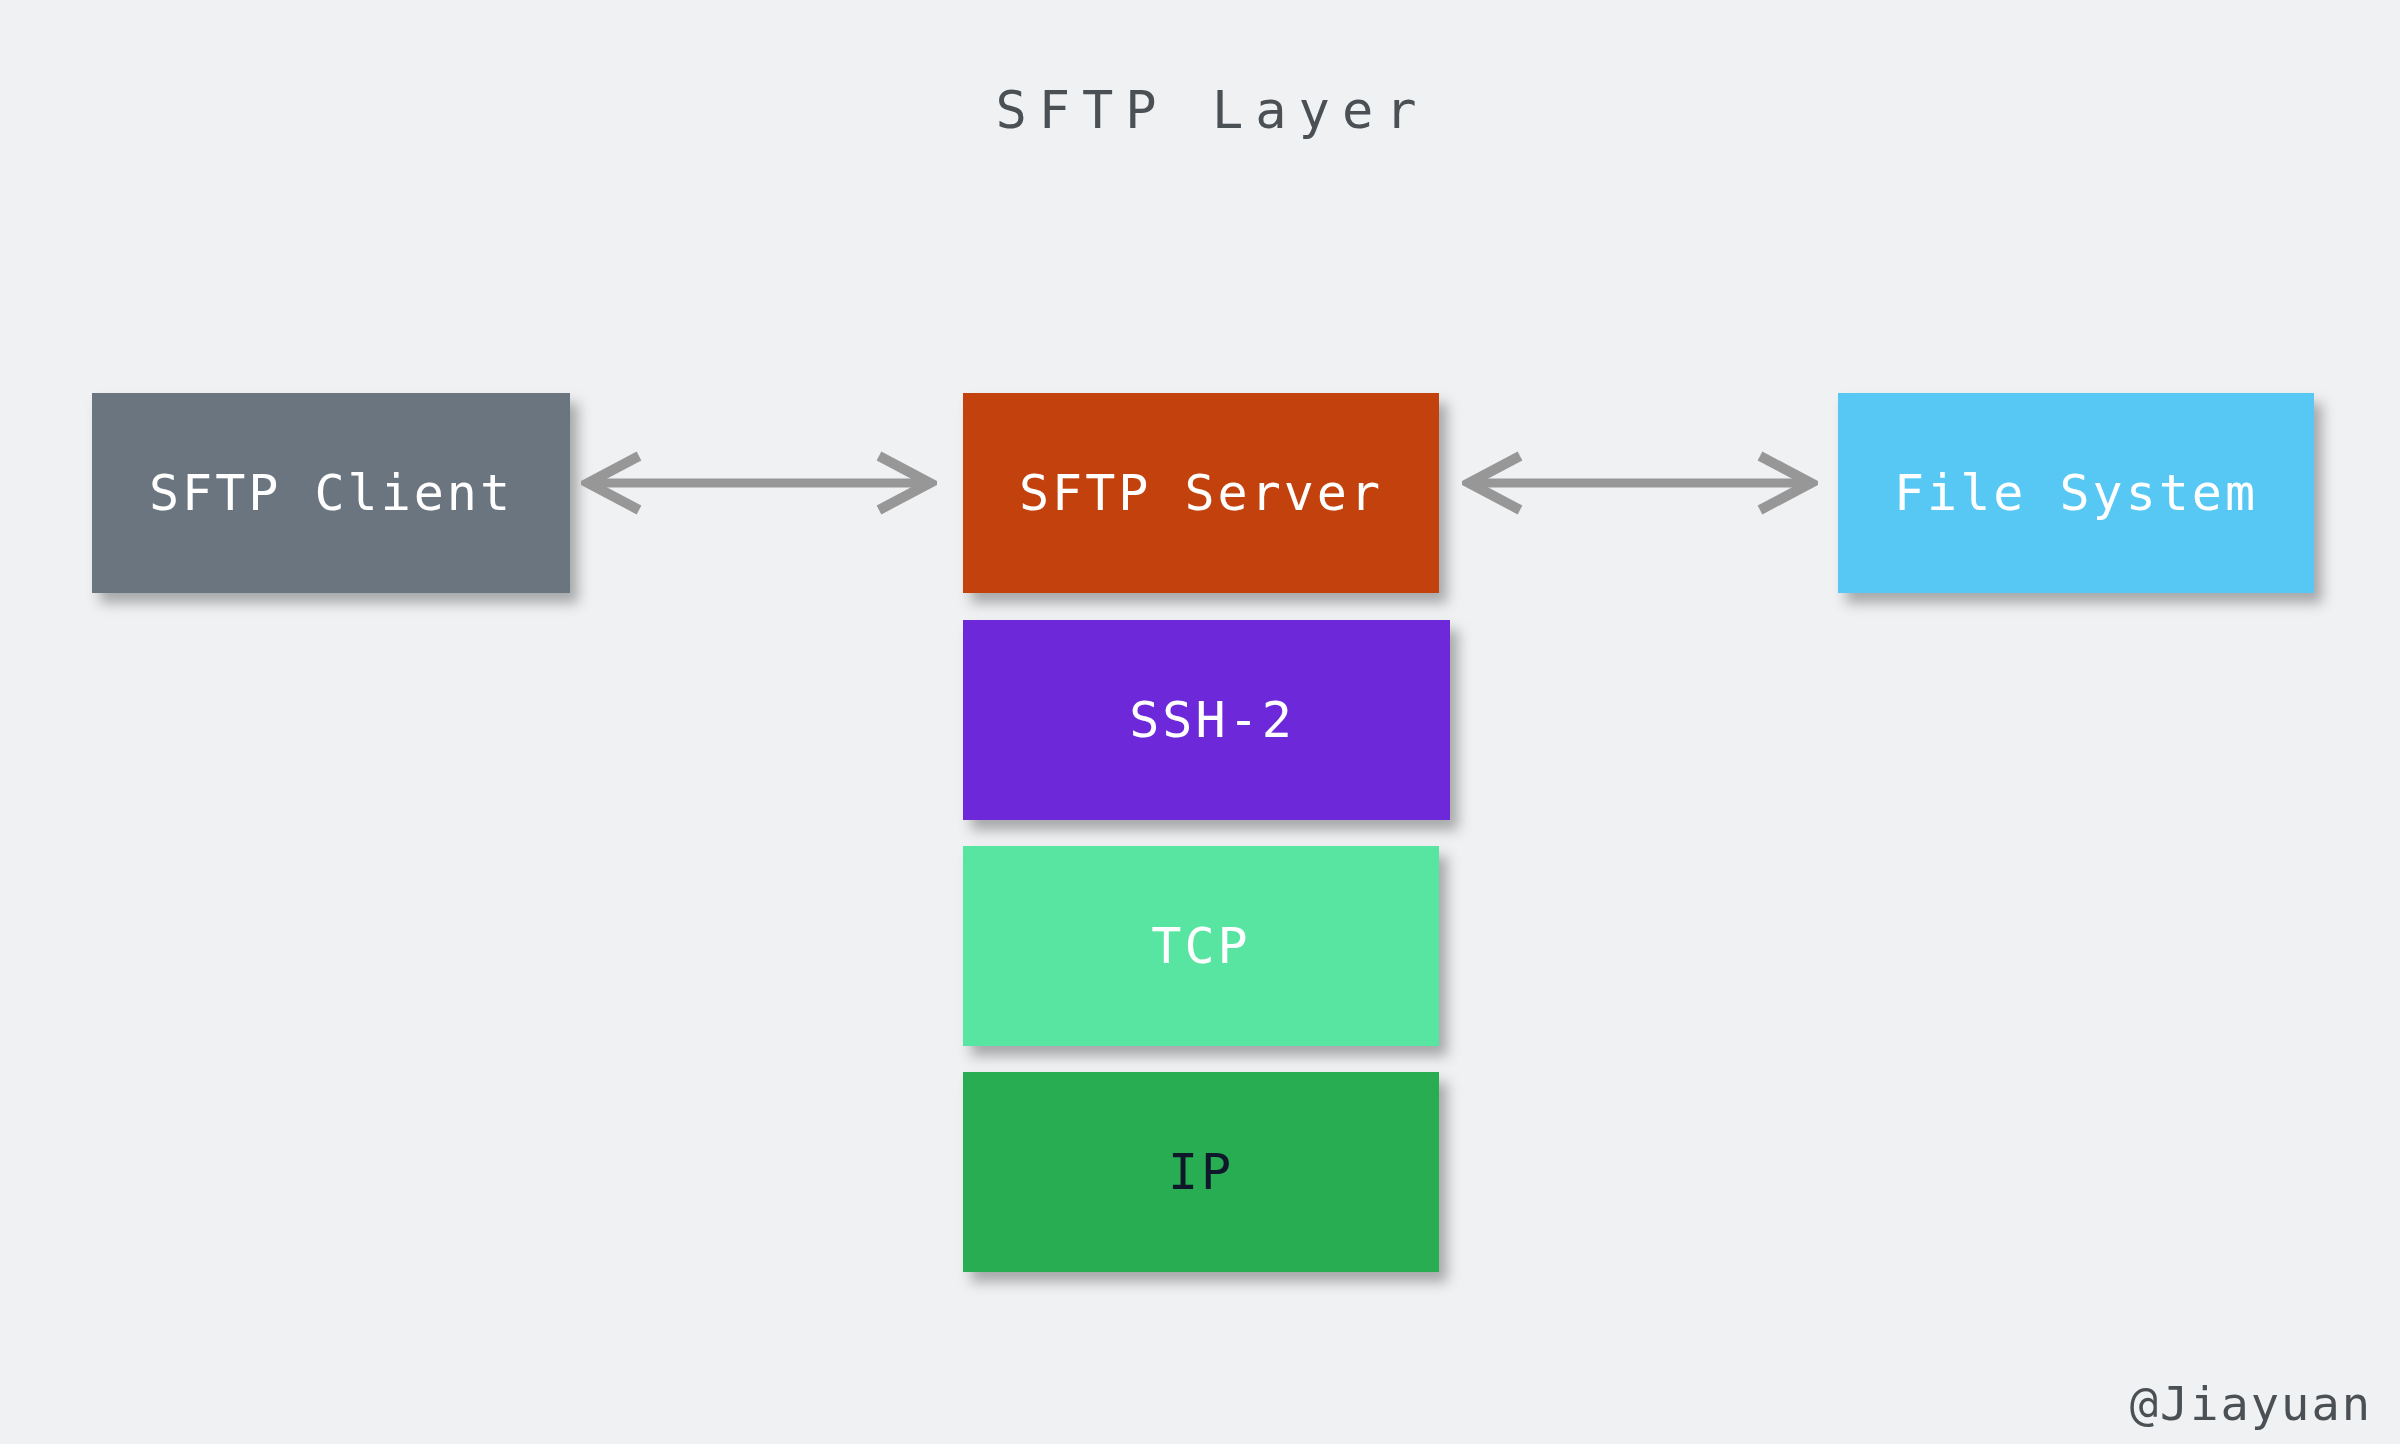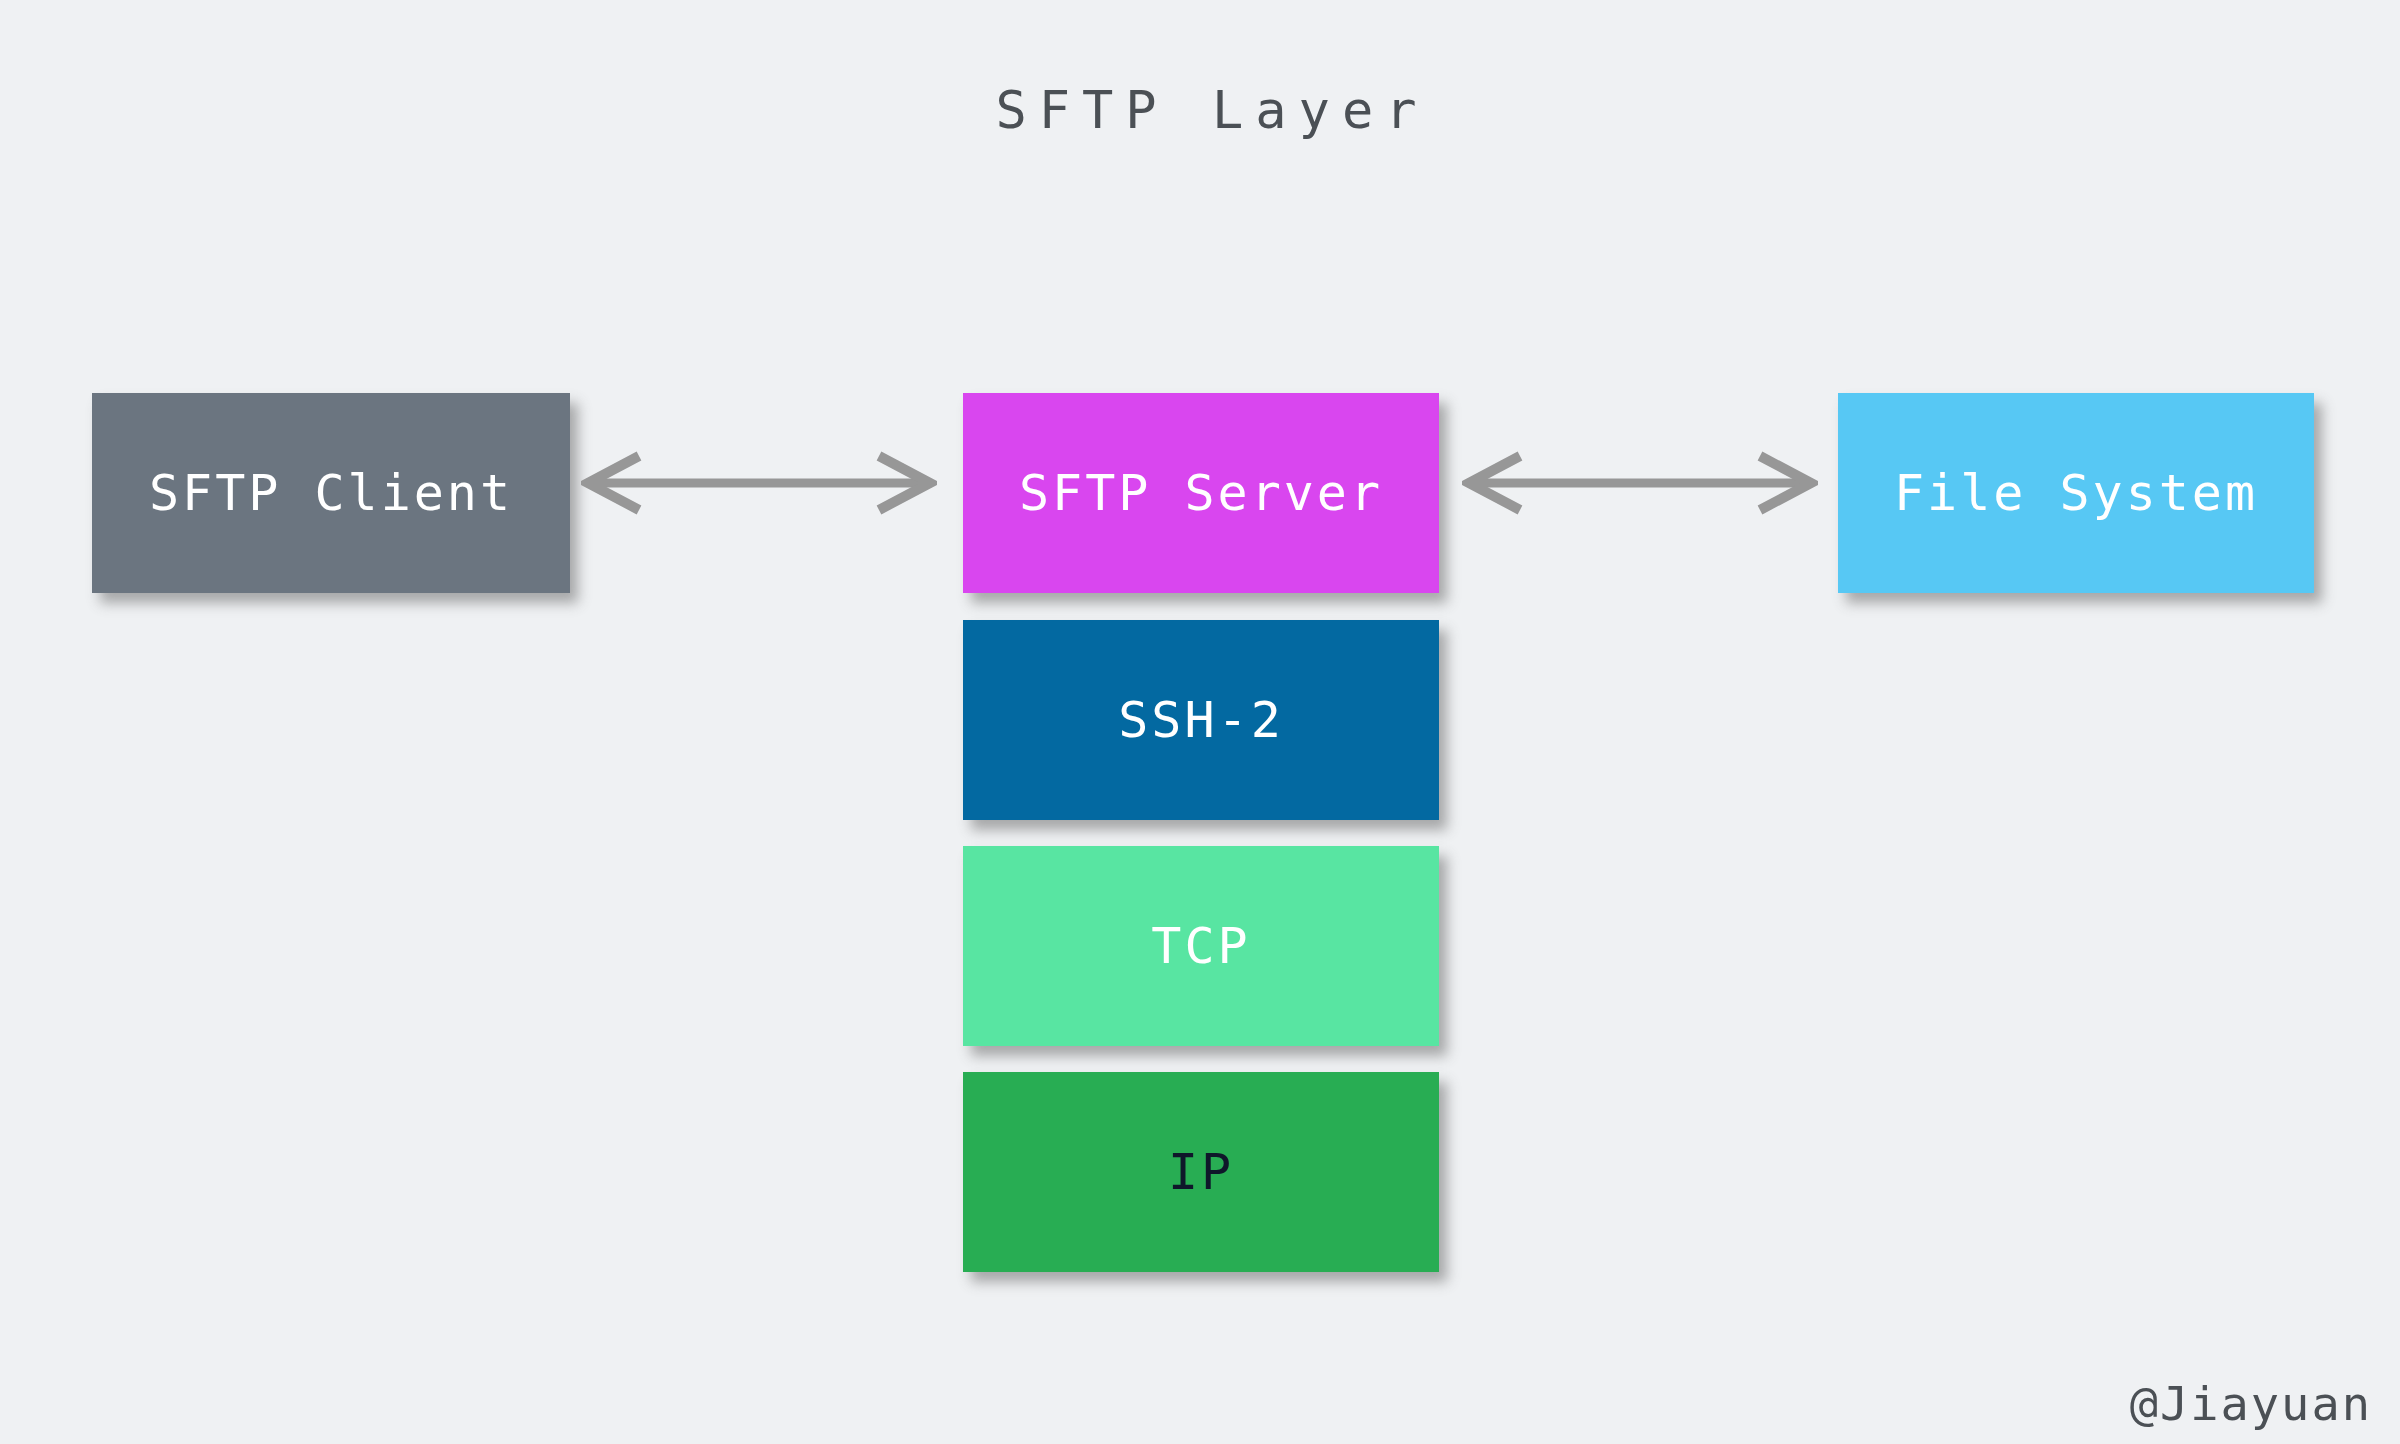--- a/index.html
+++ b/index.html
@@ -81,37 +81,37 @@
   </div>
 
   <div class="arrow arrow-left" style="color: rgb(151, 151, 151);">
     <svg viewBox="0 0 356 104">
       <line x1="8" y1="52" x2="348" y2="52" stroke="currentColor" stroke-width="9"></line>
       <polyline points="58,25 7,52 58,79" fill="none" stroke="currentColor" stroke-width="10"></polyline>
       <polyline points="298,25 349,52 298,79" fill="none" stroke="currentColor" stroke-width="10"></polyline>
     </svg>
   </div>
 
-  <div class="node node-server" style="background-color: #d946ef;">
+  <div class="node node-server" style="background-color: #c2410c;">
     <span class="node-label" style="color: rgb(255, 255, 255);">SFTP Server</span>
   </div>
 
   <div class="arrow arrow-right" style="color: rgb(151, 151, 151);">
     <svg viewBox="0 0 356 104">
       <line x1="8" y1="52" x2="348" y2="52" stroke="currentColor" stroke-width="9"></line>
       <polyline points="58,25 7,52 58,79" fill="none" stroke="currentColor" stroke-width="10"></polyline>
       <polyline points="298,25 349,52 298,79" fill="none" stroke="currentColor" stroke-width="10"></polyline>
     </svg>
   </div>
 
   <div class="node node-filesystem" style="background-color: rgb(87, 200, 244);">
     <span class="node-label" style="color: rgb(255, 255, 255);">File System</span>
   </div>
 
-  <div class="node node-ssh2" style="background-color: #0369a1;">
+  <div class="node node-ssh2" style="background-color: #6d28d9; padding-left: 11px;">
     <span class="node-label" style="color: rgb(255, 255, 255);">SSH-2</span>
   </div>
 
   <div class="node node-tcp" style="background-color: rgb(88, 229, 162);">
     <span class="node-label" style="color: rgb(255, 255, 255);">TCP</span>
   </div>
 
   <div class="node node-ip" style="background-color: rgb(40, 173, 83);">
     <span class="node-label" style="color: #0f172a;">IP</span>
   </div>

